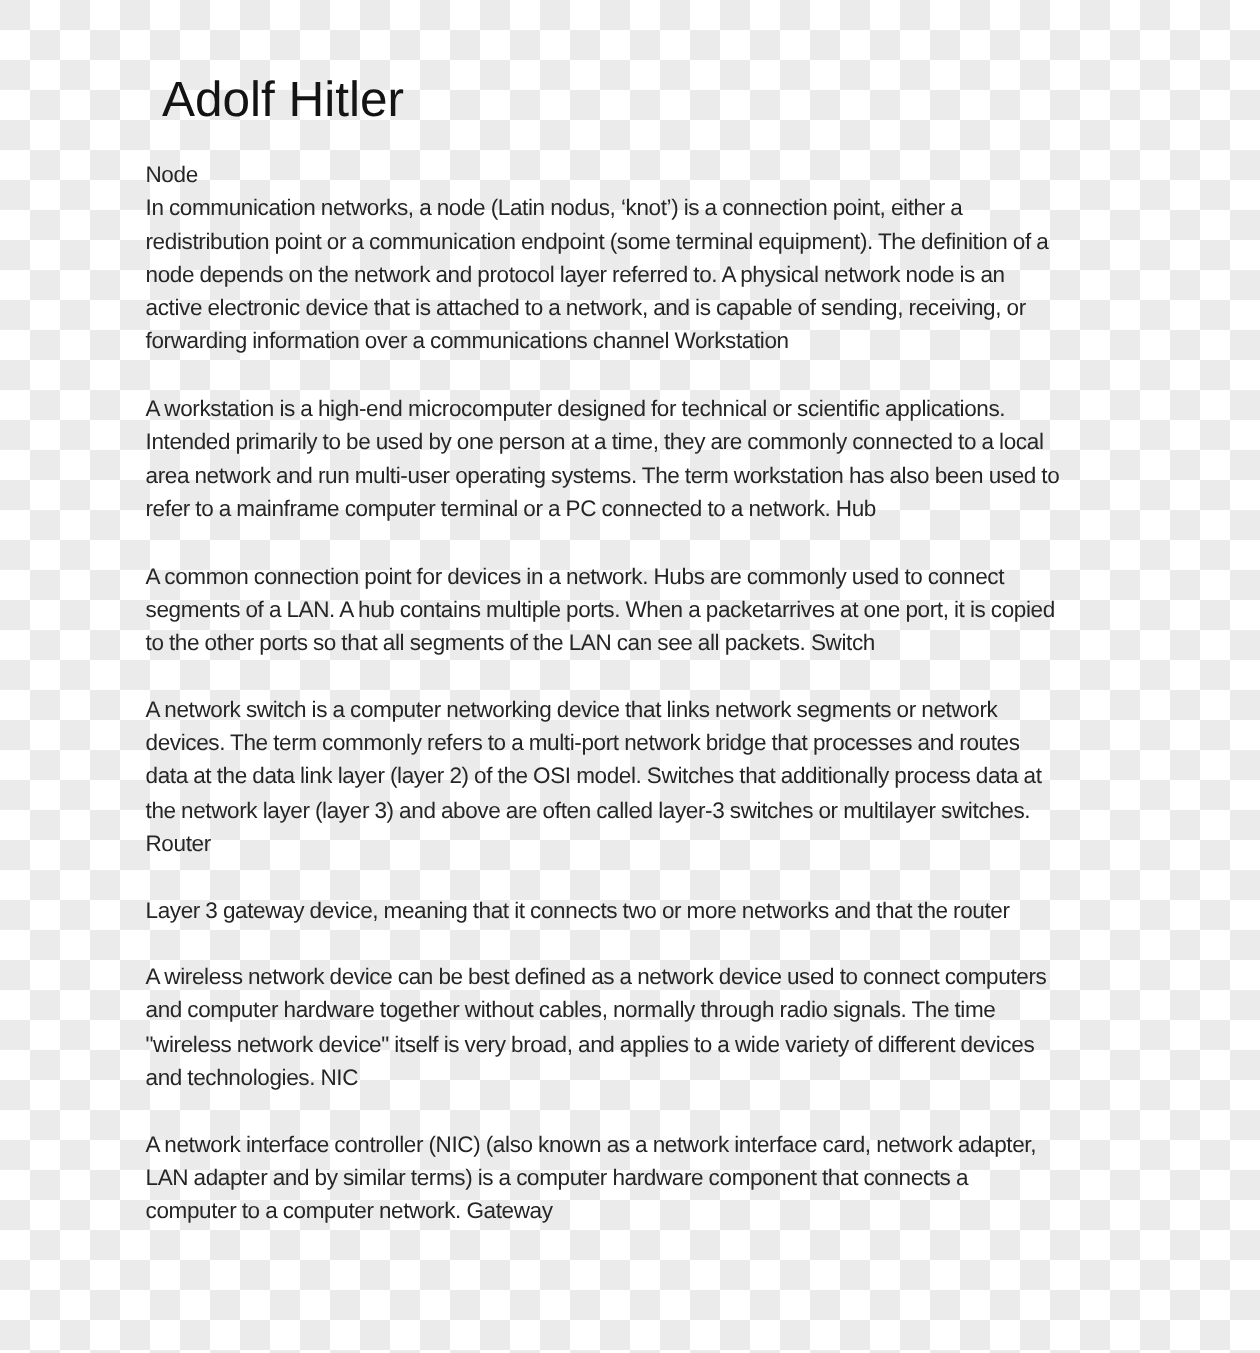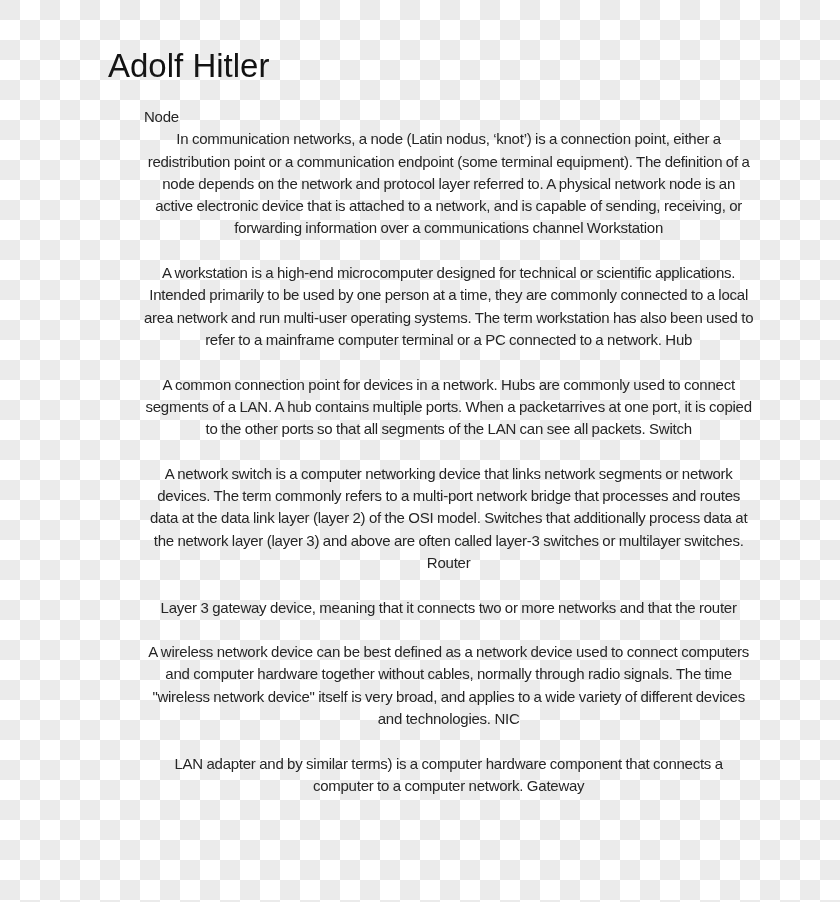--- a/index.html
+++ b/index.html
@@ -39,31 +39,29 @@
   .body {
     position: absolute;
     top: 106px;
     left: 0;
     font-family: "Liberation Sans", sans-serif;
     font-size: 15px;
     line-height: 22.3px;
     color: #262626;
     letter-spacing: -0.25px;
     word-spacing: -0.3px;
-    margin-left: 47px;
   }
   .heading-line, .line {
     display: block;
     white-space: nowrap;
     height: 22.3px;
   }
   .para {
     display: block;
     margin: 0 0 22.3px 0;
-    text-align: center;
   }
 </style>
 </head>
 <body>
 
 <div class="page">
   <h1 class="title">Adolf Hitler</h1>
 
   <div class="body">
     <span class="heading-line">Node</span>
@@ -102,17 +100,18 @@
     </div>
 
     <div class="para">
       <span class="line">A wireless network device can be best defined as a network device used to connect computers</span>
       <span class="line">and computer hardware together without cables, normally through radio signals. The time</span>
       <span class="line">"wireless network device" itself is very broad, and applies to a wide variety of different devices</span>
       <span class="line">and technologies. NIC</span>
     </div>
 
     <div class="para">
+      <span class="line">A network interface controller (NIC) (also known as a network interface card, network adapter,</span>
       <span class="line">LAN adapter and by similar terms) is a computer hardware component that connects a</span>
       <span class="line">computer to a computer network. Gateway</span>
     </div>
   </div>
 </div>
 
 </body></html>

